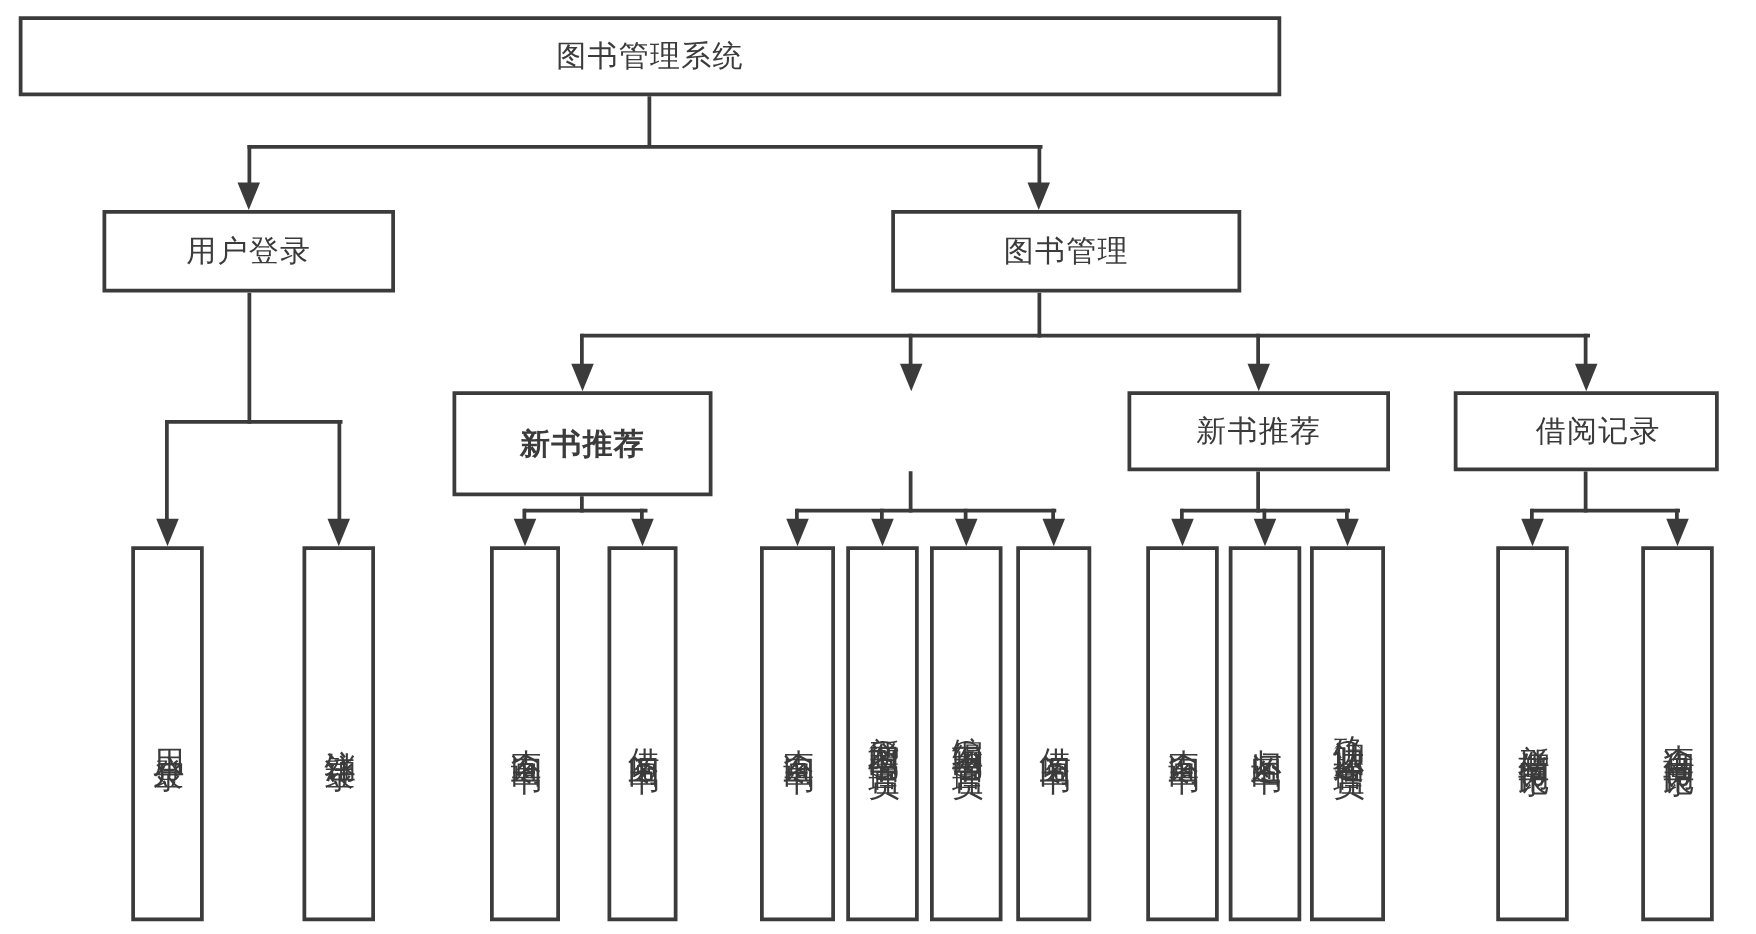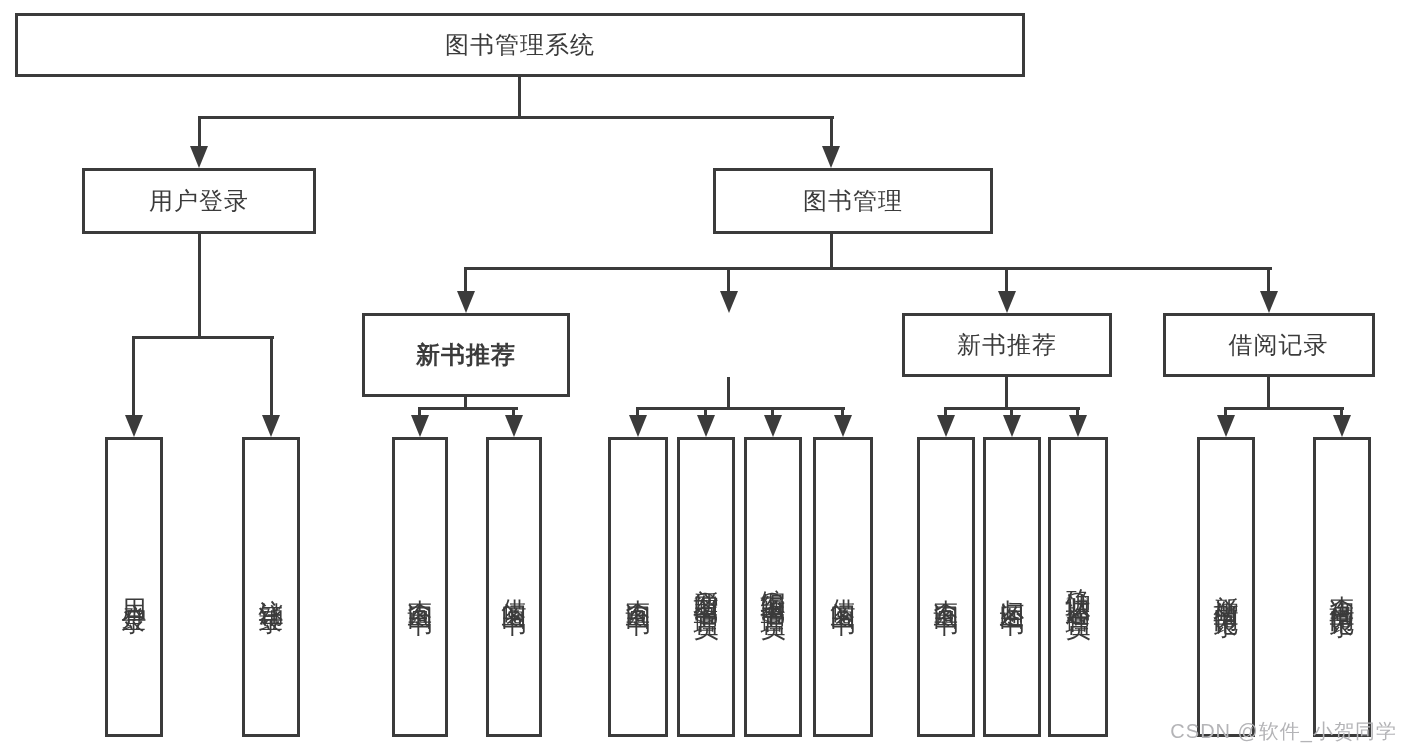--- a/index.html
+++ b/index.html
@@ -144,15 +144,14 @@
   <div class="vl" style="left:1076px; top:407px; height:12px;"></div>
   <div class="arrow" style="left:1069px; top:415px;"></div>
 
   <div class="vl" style="left:1267px; top:377px; height:33px;"></div>
   <div class="hl" style="left:1225px; top:407px; width:119px;"></div>
   <div class="vl" style="left:1224px; top:407px; height:12px;"></div>
   <div class="arrow" style="left:1217px; top:415px;"></div>
   <div class="vl" style="left:1340px; top:407px; height:12px;"></div>
   <div class="arrow" style="left:1333px; top:415px;"></div>
 
-  <div class="watermark">CSDN @软件_小贺同学</div>
 
 </div>
 
 </body></html>

